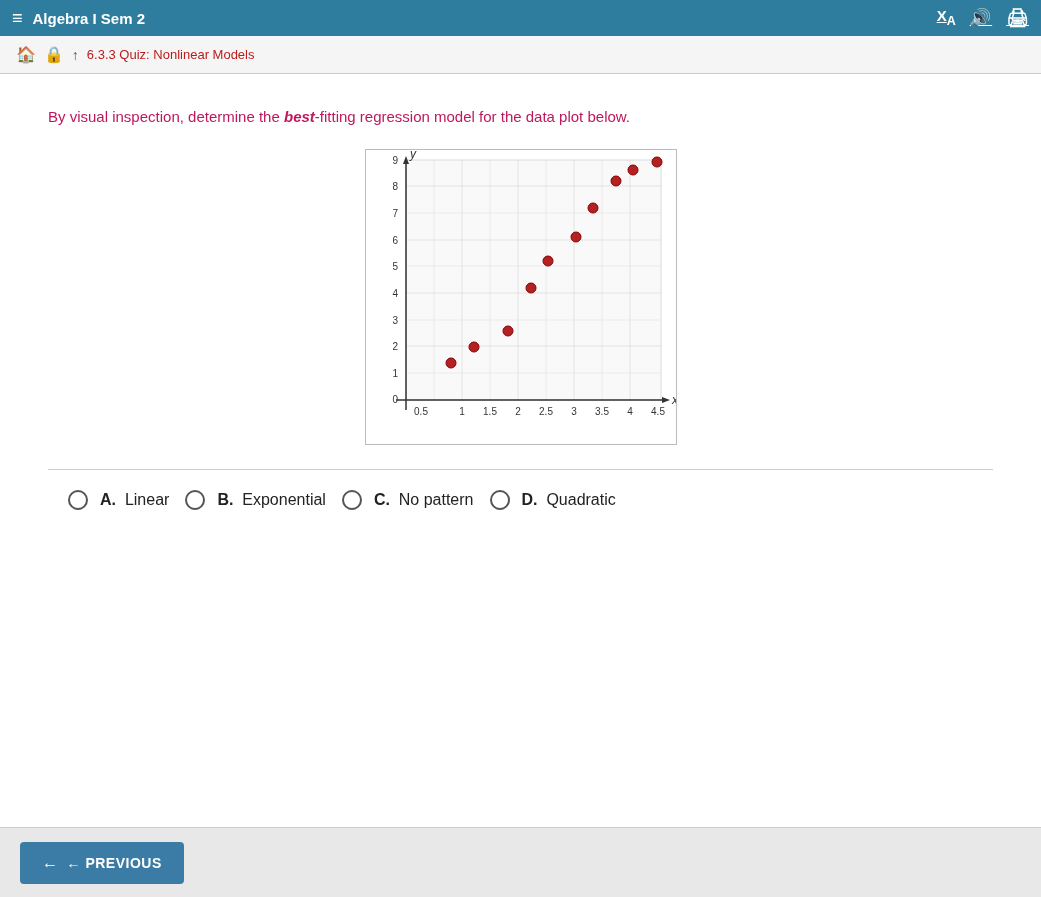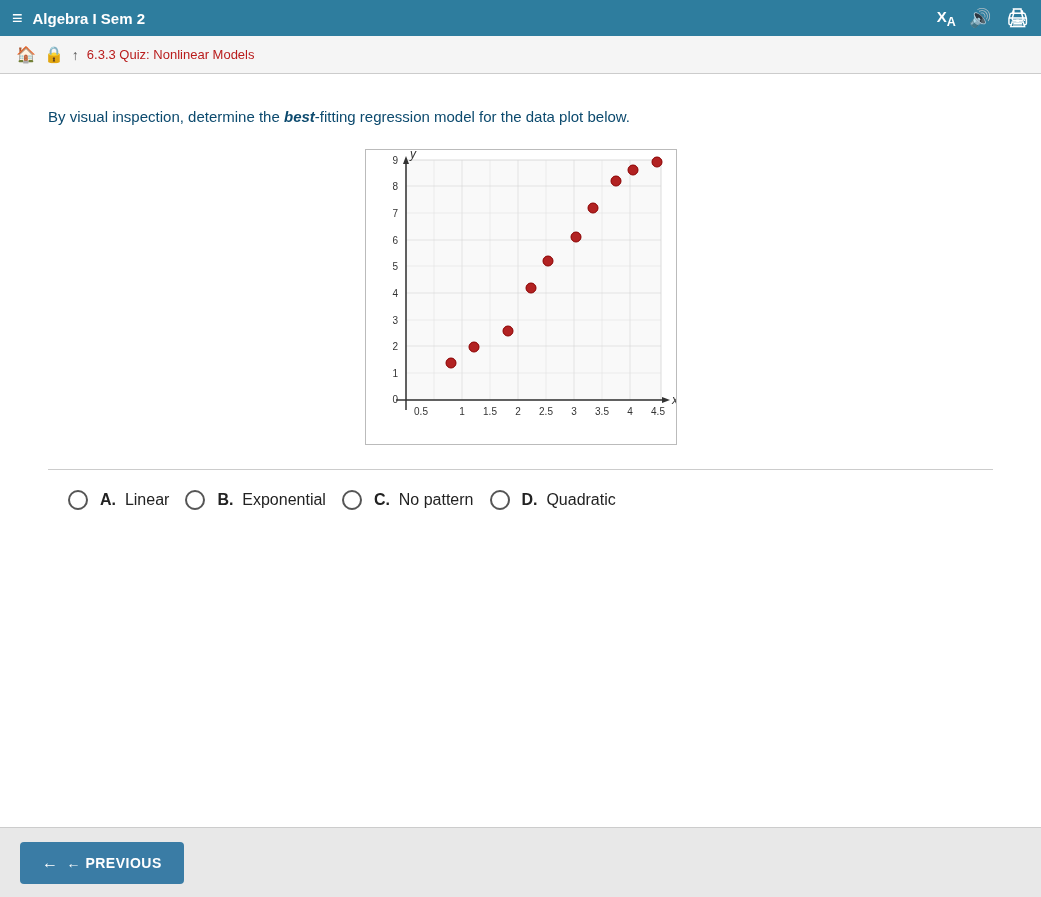--- a/index.html
+++ b/index.html
@@ -25,22 +25,23 @@
     .menu-icon {
       margin-right: 10px;
       font-size: 18px;
       cursor: pointer;
     }
     .top-bar-title {
       flex: 1;
     }
     .top-bar-icons {
       display: flex;
-      align-items: flex-end;
+      align-items: flex-start;
       gap: 14px;
+      text-decoration: underline;
     }
     .top-bar-icon {
       color: white;
       font-size: 18px;
       cursor: pointer;
     }
     .nav-bar {
       background: #f5f5f5;
       border-bottom: 1px solid #ccc;
       height: 38px;
@@ -75,21 +76,21 @@
       overflow: hidden;
     }
     .question-header {
       font-size: 18px;
       font-weight: bold;
       margin-bottom: 12px;
       color: #111;
     }
     .question-text {
       font-size: 15px;
-      color: #0c4a6e;
+      color: #be185d;
       margin-bottom: 20px;
       line-height: 1.5;
     }
     .question-text em {
       font-weight: bold;
       font-style: italic;
     }
     .chart-container {
       display: flex;
       justify-content: center;

